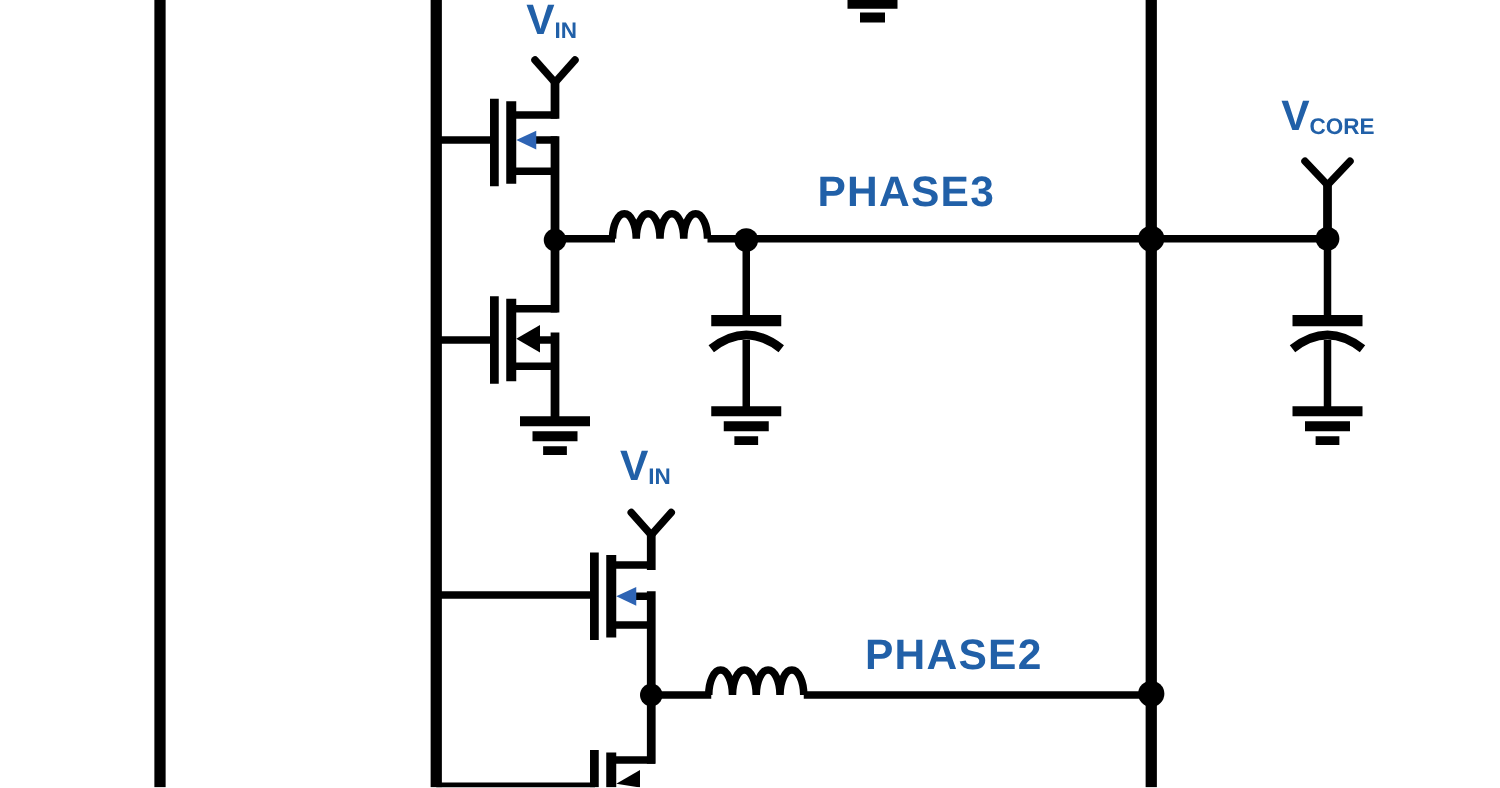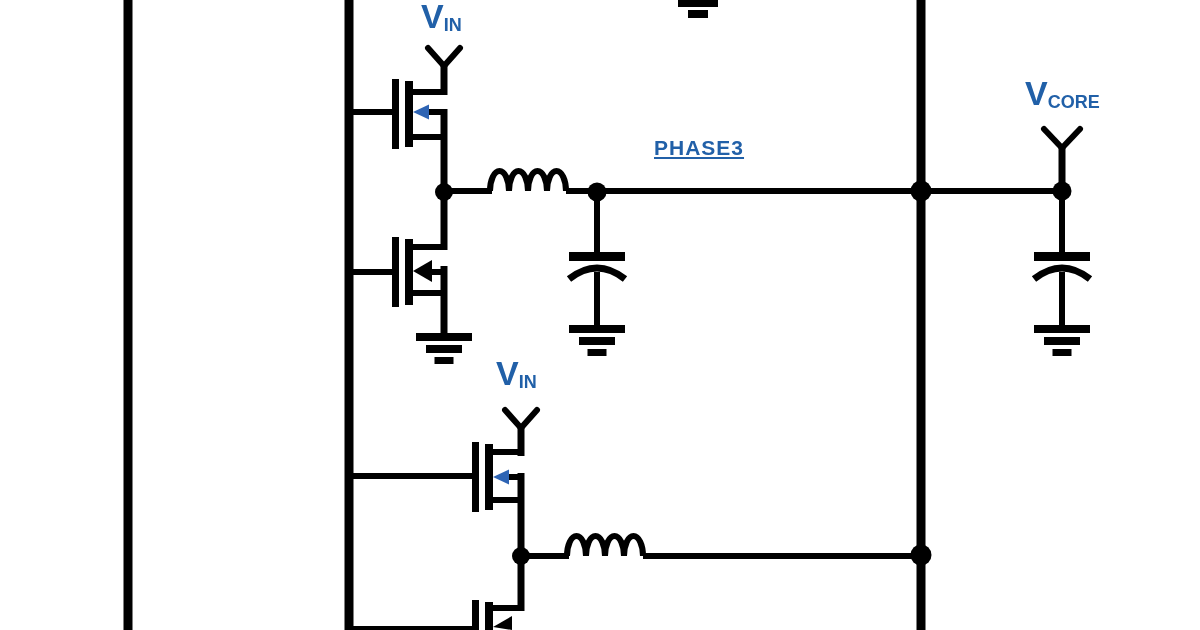--- a/index.html
+++ b/index.html
@@ -19,21 +19,21 @@
     white-space:nowrap;
     font-family:"Liberation Sans",sans-serif;
   }
   .vlabel{font-size:34px;}
   .vlabel sub{
     font-size:18px;
     vertical-align:baseline;
     position:relative;
     top:3px;
   }
-  .netlabel{font-size:21px;letter-spacing:1px;text-decoration:underline;}
+  .netlabel{font-size:34px;letter-spacing:1px;}
   .chiplabel{font-size:33px;letter-spacing:-1px;}
 </style>
 </head>
 <body>
 
 <div id="stage">
 
   <svg width="1200" height="630" viewBox="0 0 1200 630">
 
     <rect x="123.5" y="0" width="9" height="630" fill="#000"></rect>
@@ -159,14 +159,15 @@
 
 
   <div class="lbl vlabel" style="left:421px;top:-1px;"><span>V</span><sub>IN</sub></div>
 
   <div class="lbl vlabel" style="left:496px;top:356px;"><span>V</span><sub>IN</sub></div>
 
   <div class="lbl vlabel" style="left:1025px;top:76px;"><span>V</span><sub>CORE</sub></div>
 
   <div class="lbl netlabel" style="left:654px;top:137px;">PHASE3</div>
 
+  <div class="lbl netlabel" style="left:692px;top:507px;">PHASE2</div>
 
 </div>
 
 </body></html>

